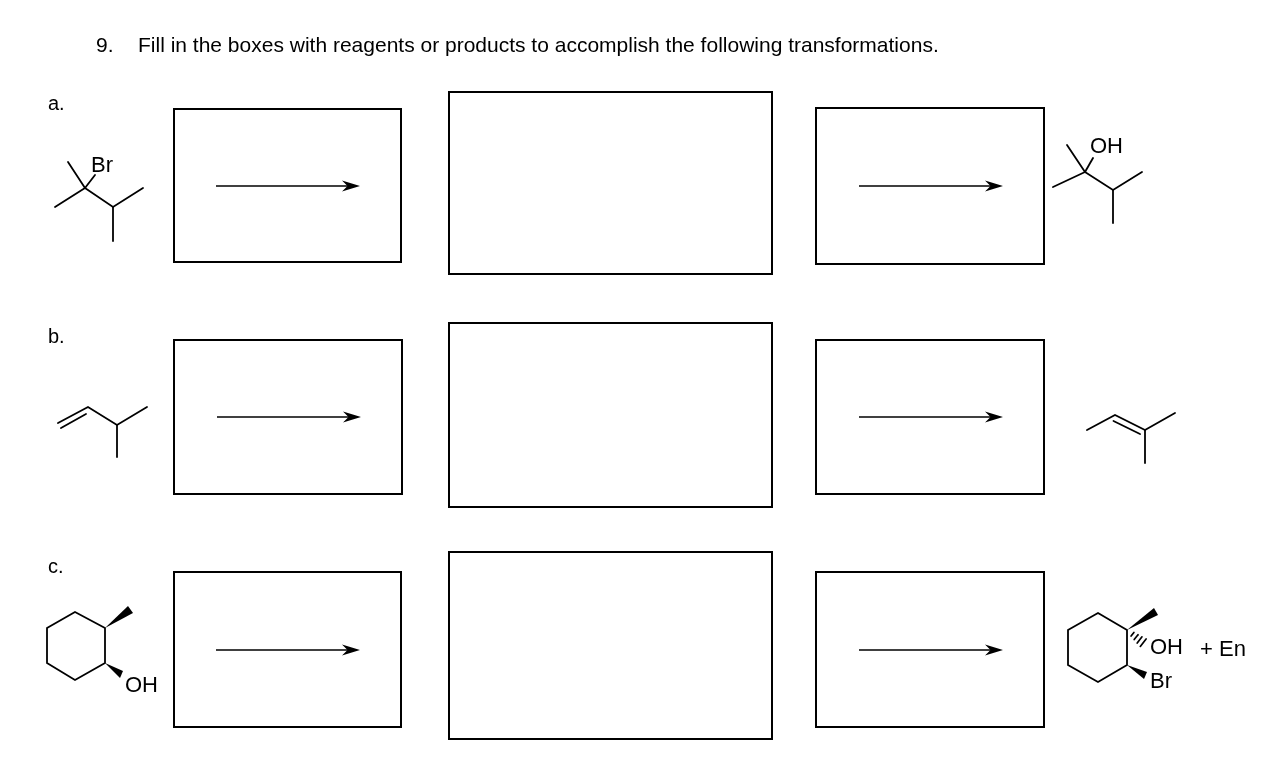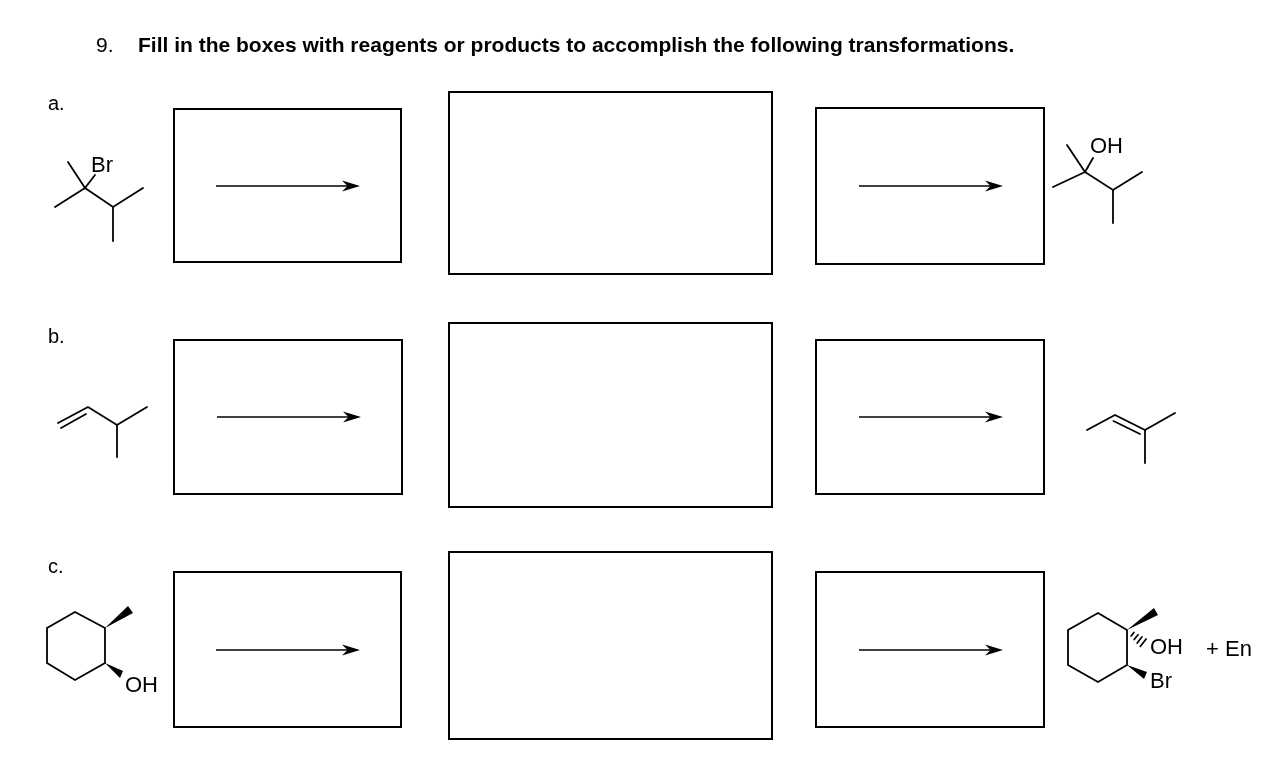--- a/index.html
+++ b/index.html
@@ -1,36 +1,36 @@
 <!DOCTYPE html>
 <html><head>
 <meta charset="utf-8">
 <style>
   html,body{margin:0;padding:0;background:#ffffff;}
   .page{
     position:relative;width:1277px;height:760px;background:#ffffff;
     font-family:"Liberation Sans",sans-serif;color:#000;overflow:hidden;
   }
   .title-num{position:absolute;left:96px;top:33px;font-size:21px;}
-  .title-text{position:absolute;left:138px;top:33px;font-size:21px;font-weight:bold;}
+  .title-text{position:absolute;left:138px;top:33px;font-size:21px;}
   .row-label{position:absolute;font-size:20px;}
   .box{
     position:absolute;border:2px solid #000;background:#fff;box-sizing:border-box;
     display:flex;align-items:center;justify-content:center;
   }
   .struct{position:absolute;}
   svg{display:block;}
   svg text{font-family:"Liberation Sans",sans-serif;font-size:22px;fill:#000;}
   .bond{stroke:#000;stroke-width:1.8;fill:none;stroke-linecap:round;}
   .dbond{stroke:#000;stroke-width:1.8;fill:none;stroke-linecap:round;}
   .wedge{fill:#000;stroke:none;}
   .hash{stroke:#000;stroke-width:1.7;fill:none;stroke-linecap:round;}
   .arrow-line{stroke:#000;stroke-width:1.7;fill:none;}
   .arrow-head{fill:#000;stroke:none;}
-  .plus-en{position:absolute;left:1200px;top:636px;font-size:22px;margin-left:6px;}
+  .plus-en{position:absolute;left:1200px;top:636px;font-size:22px;}
 </style>
 </head>
 <body>
 
 <div class="page">
 
   <span class="title-num">9.</span>
   <span class="title-text">Fill in the boxes with reagents or products to accomplish the following transformations.</span>
 
   <span class="row-label" style="left:48px;top:92px;">a.</span>

